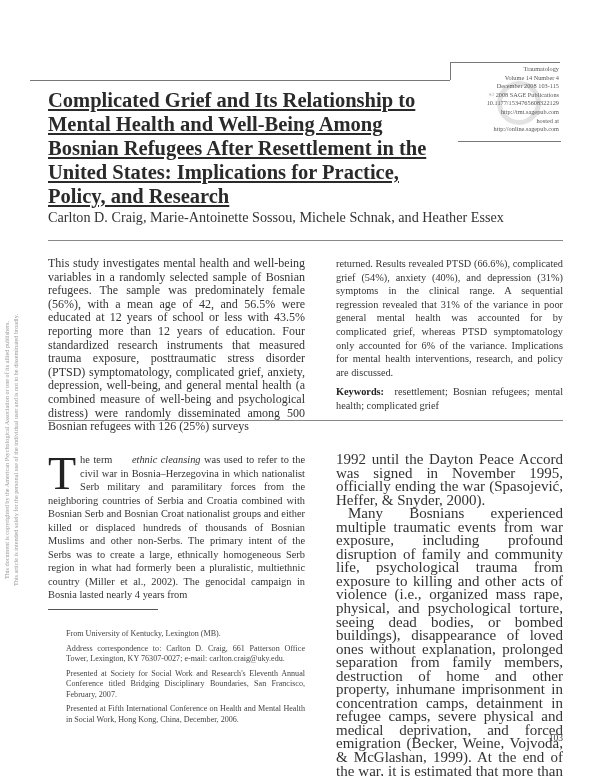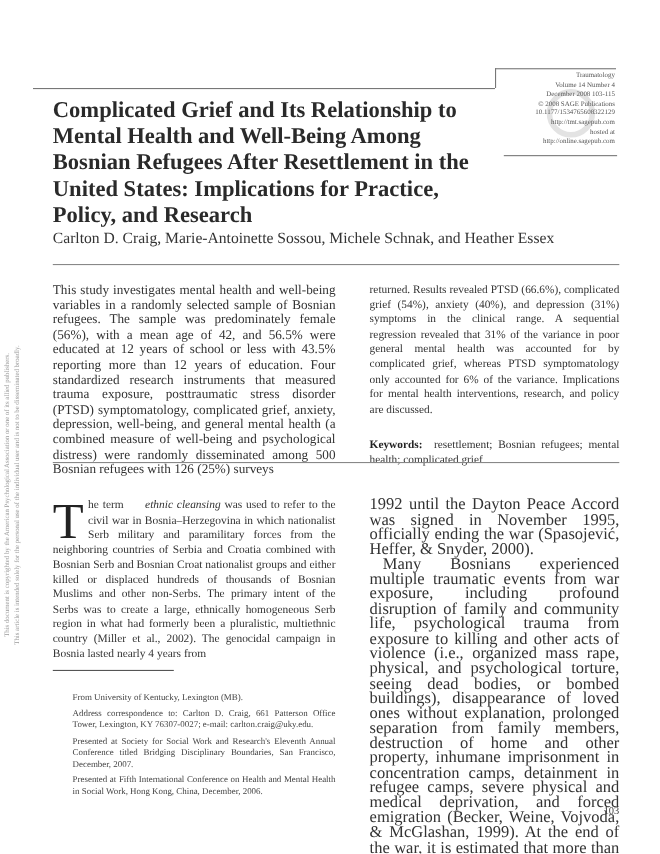--- a/index.html
+++ b/index.html
@@ -19,30 +19,30 @@
   .hdr-vert { position: absolute; left: 450px; top: 62px; width: 1px; height: 18px; background: #777; }
   .hdr-top { position: absolute; left: 450px; top: 62px; width: 110px; height: 0; border-top: 1px solid #777; }
   .journal-meta { position: absolute; left: 440px; top: 65px; width: 119px; text-align: right;
       font-size: 6.3px; line-height: 8.6px; color: #555; }
   .journal-meta .logo { position: absolute; right: 18px; top: 16px; width: 44px; height: 44px;
       border-radius: 50%; border: 5px solid #e3e3e3; box-sizing: border-box; z-index: 0; }
   .journal-meta .ln { position: relative; z-index: 1; white-space: nowrap; }
   .meta-rule { position: absolute; left: 458px; top: 141px; width: 103px; height: 0; border-top: 1px solid #777; }
 
   .title { position: absolute; left: 48px; top: 88px; width: 400px; margin: 0;
-      font-weight: bold; font-size: 20.5px; line-height: 24px; color: #2a2a2a; }
+      font-weight: bold; font-size: 20.5px; line-height: 24px; color: #2a2a2a; text-decoration: underline; }
   .authors { position: absolute; left: 48px; top: 208px; width: 530px;
       font-size: 14.2px; line-height: 18px; color: #333; }
   .rule { position: absolute; height: 0; border-top: 1.5px solid #888; }
 
   .abstract-l { position: absolute; left: 48px; top: 257px; width: 257px;
       font-size: 12px; line-height: 13.6px; text-align: justify; color: #333; }
   .abstract-r { position: absolute; left: 336px; top: 257px; width: 227px;
       font-size: 10.3px; line-height: 13.6px; text-align: justify; color: #333; }
-  .keywords { position: absolute; left: 336px; top: 398px; width: 227px;
+  .keywords { position: absolute; left: 336px; top: 385px; width: 227px;
       font-size: 10.3px; line-height: 13.6px; text-align: justify; color: #333; }
   .keywords b { font-weight: bold; color: #222; }
 
   .body-l { position: absolute; left: 48px; top: 453px; width: 257px;
       font-size: 10.4px; line-height: 13.55px; text-align: justify; color: #333; }
   .dropcap { float: left; font-size: 46px; line-height: 38px; margin: 2px 4px 0 0;
       font-weight: normal; color: #222; }
   .body-l em { font-style: italic; margin-left: 16px; }
   .fn-rule { position: absolute; left: 48px; top: 609px; width: 110px; height: 0; border-top: 1px solid #555; }
   .footnotes { position: absolute; left: 48px; top: 629px; width: 257px;
@@ -97,21 +97,21 @@
   <div class="rule" style="left:48px; top:420px; width:515px;"></div>
 
   <div class="body-l">
     <span class="dropcap">T</span><span>he term </span><em>ethnic cleansing</em><span> was used to refer to the civil war in Bosnia–Herzegovina in which nationalist Serb military and paramilitary forces from the neighboring countries of Serbia and Croatia combined with Bosnian Serb and Bosnian Croat nationalist groups and either killed or displaced hundreds of thousands of Bosnian Muslims and other non-Serbs. The primary intent of the Serbs was to create a large, ethnically homogeneous Serb region in what had formerly been a pluralistic, multiethnic country (Miller et al., 2002). The genocidal campaign in Bosnia lasted nearly 4 years from</span>
   </div>
 
   <div class="fn-rule"></div>
   <div class="footnotes">
     <p>From University of Kentucky, Lexington (MB).</p>
     <p>Address correspondence to: Carlton D. Craig, 661 Patterson Office Tower, Lexington, KY 76307-0027; e-mail: carlton.craig@uky.edu.</p>
-    <p>Presented at Society for Social Work and Research's Eleventh Annual Conference titled Bridging Disciplinary Boundaries, San Francisco, December, 2007.</p>
+    <p>Presented at Society for Social Work and Research's Eleventh Annual Conference titled Bridging Disciplinary Boundaries, San Francisco, February, 2007.</p>
     <p>Presented at Fifth International Conference on Health and Mental Health in Social Work, Hong Kong, China, December, 2006.</p>
   </div>
 
   <div class="body-r">
     <p>1992 until the Dayton Peace Accord was signed in November 1995, officially ending the war (Spasojević, Heffer, &amp; Snyder, 2000).</p>
     <p class="ind">Many Bosnians experienced multiple traumatic events from war exposure, including profound disruption of family and community life, psychological trauma from exposure to killing and other acts of violence (i.e., organized mass rape, physical, and psychological torture, seeing dead bodies, or bombed buildings), disappearance of loved ones without explanation, prolonged separation from family members, destruction of home and other property, inhumane imprisonment in concentration camps, detainment in refugee camps, severe physical and medical deprivation, and forced emigration (Becker, Weine, Vojvoda, &amp; McGlashan, 1999). At the end of the war, it is estimated that more than 250,000 died, 200,000 were wounded, and nearly 3 million people were forced to leave their homes and become refugees or internally displaced persons (Becker et al., 1999).</p>
   </div>
 
   <div class="page-num">103</div>
 </div>

